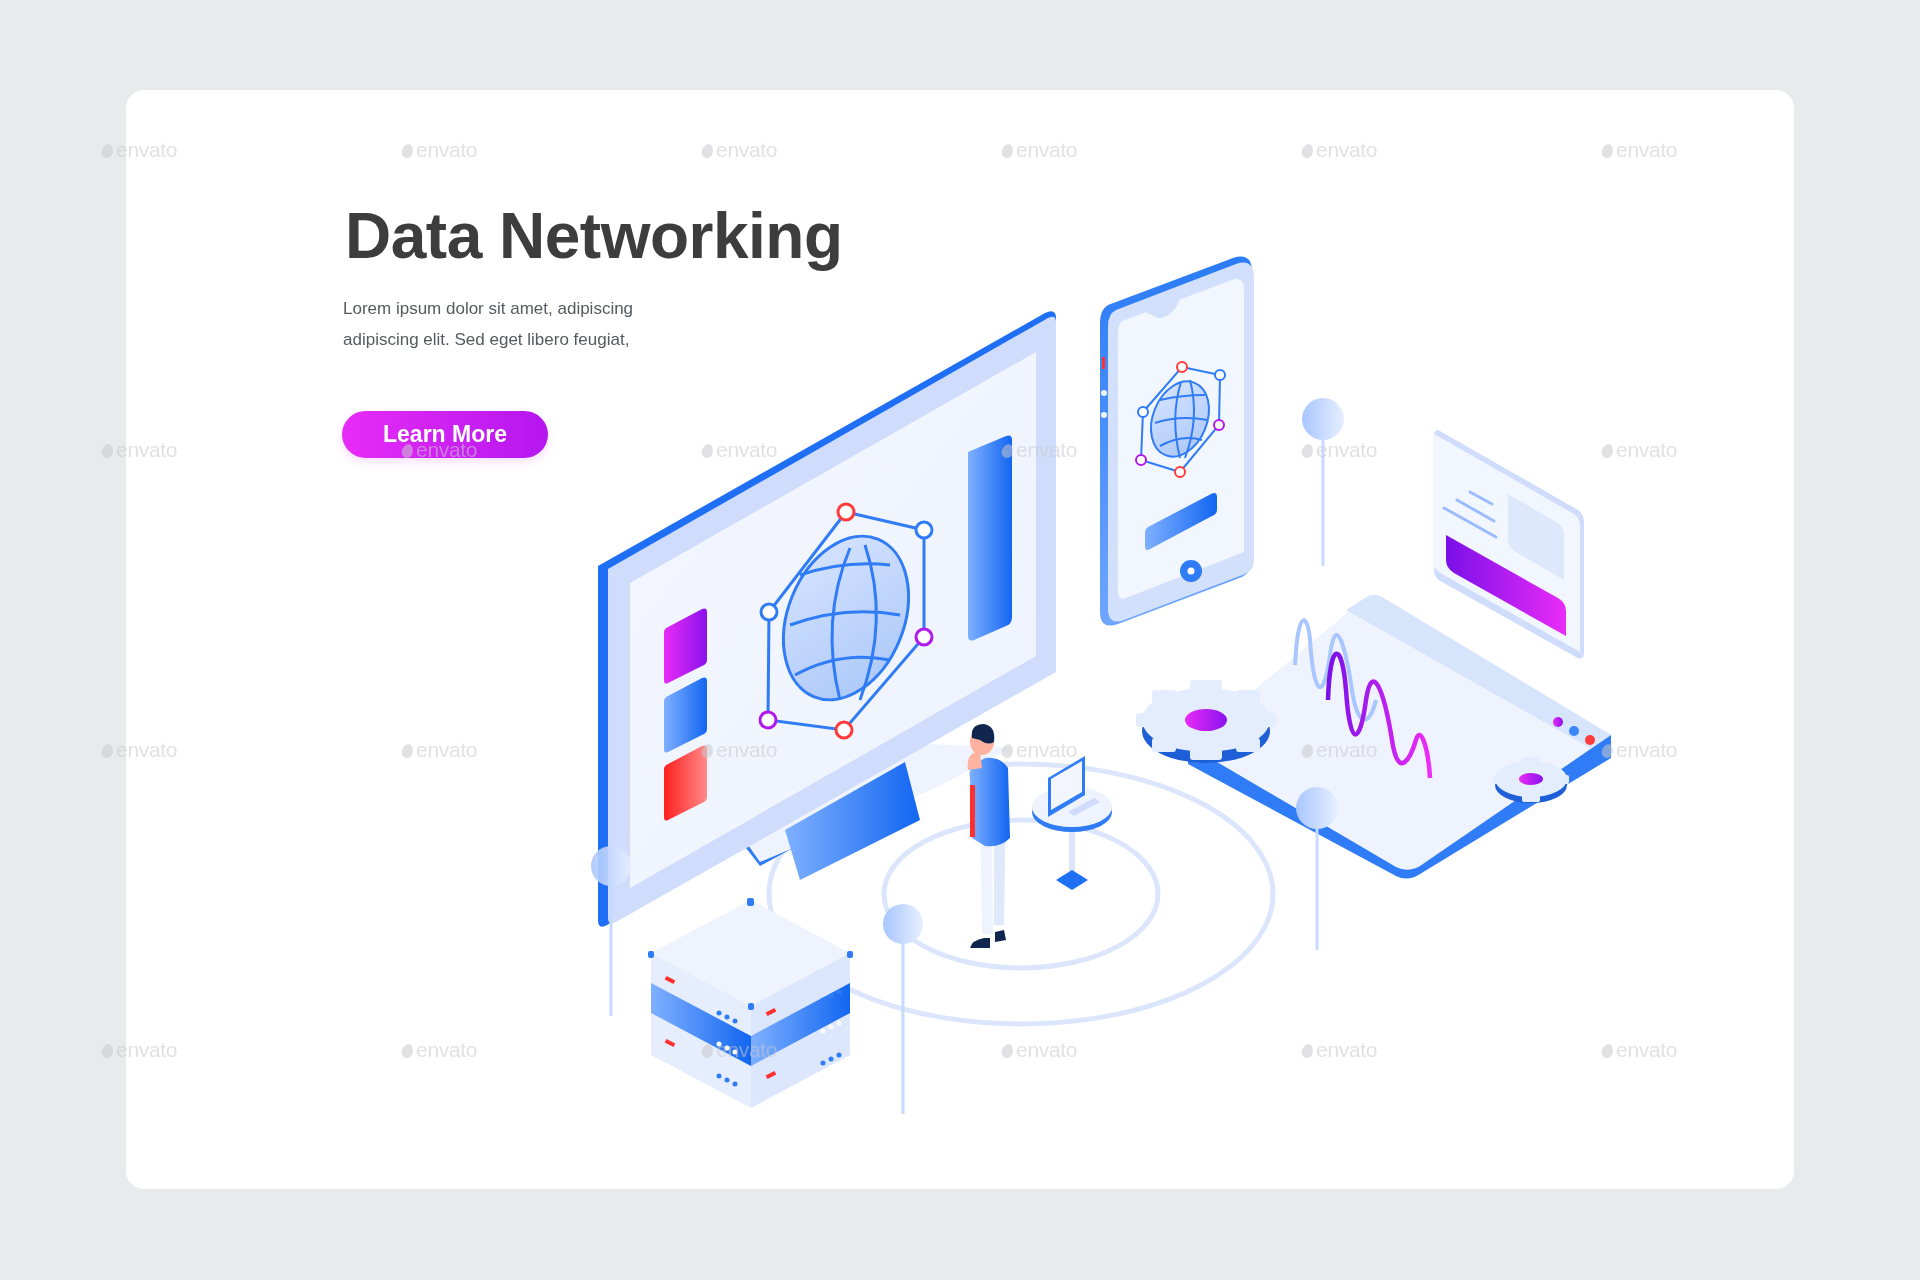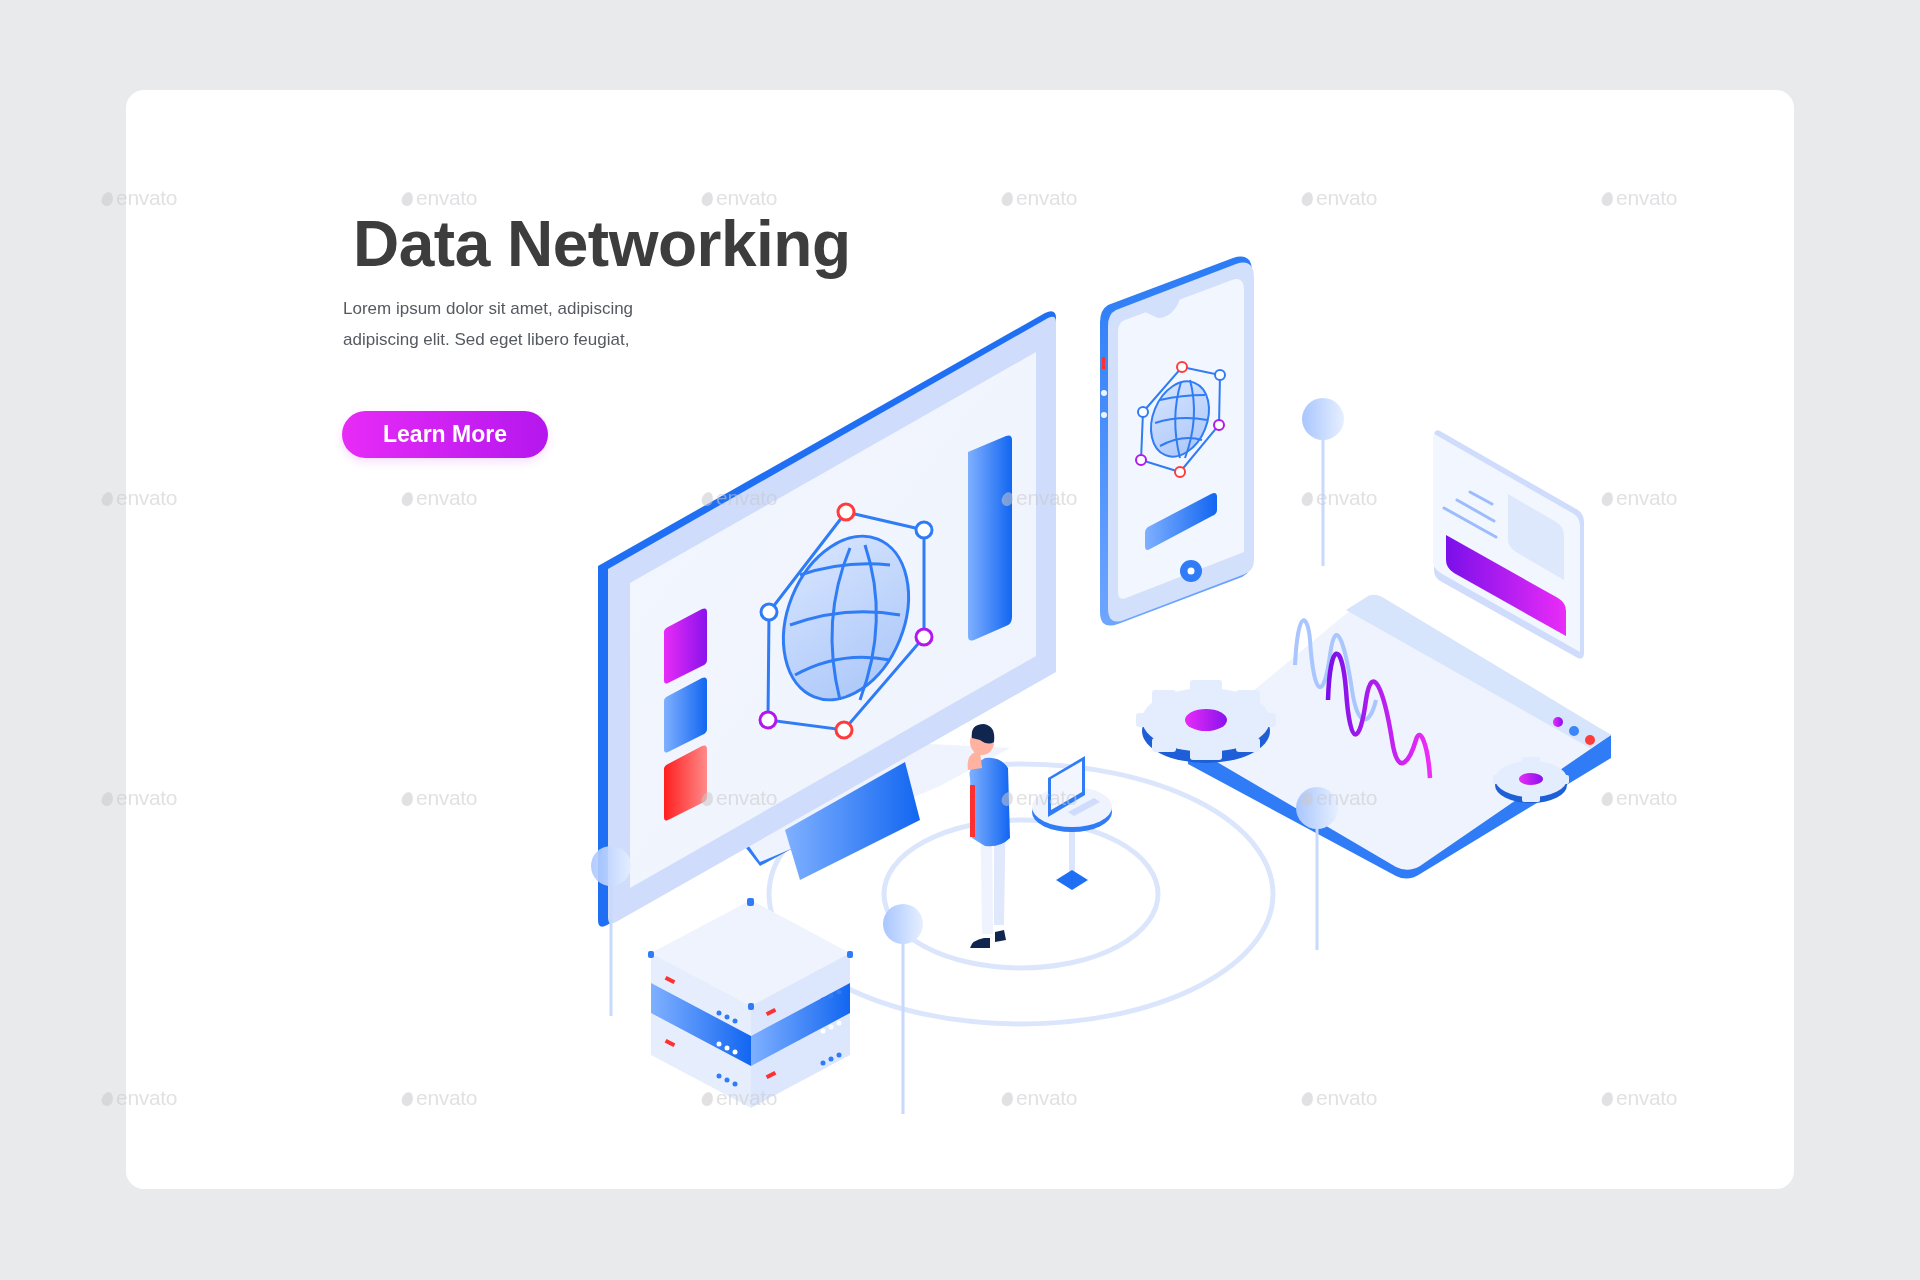--- a/index.html
+++ b/index.html
@@ -9,40 +9,40 @@
     position: relative; overflow: hidden;
     font-family: "Liberation Sans", "DejaVu Sans", sans-serif;
   }
   .card {
     position: absolute; left: 126px; top: 90px;
     width: 1668px; height: 1099px;
     background: #ffffff; border-radius: 18px;
   }
   .hero-title {
     position: absolute; left: 341px; top: 192px;
-    margin: 12px;
+    margin: 4px;
     font-size: 64px; font-weight: 700; letter-spacing: -0.5px;
     color: #3d3d3d; line-height: 80px; white-space: nowrap;
   }
   .hero-body {
     position: absolute; left: 343px; top: 294px;
     width: 360px; margin: 0;
     font-size: 17px; line-height: 30.5px; color: #555a60;
   }
   .hero-body span { display: block; white-space: nowrap; }
   .cta {
     position: absolute; left: 342px; top: 411px;
     width: 206px; height: 47px; border: none; border-radius: 29px;
     background: linear-gradient(90deg, #e82bf7 0%, #b417ee 100%);
     color: #ffffff; font-family: "Liberation Sans", "DejaVu Sans", sans-serif;
     font-size: 23px; font-weight: 700; cursor: pointer;
     box-shadow: 0 4px 10px rgba(200, 40, 240, 0.15);
   }
   .illustration { position: absolute; left: 0; top: 0; width: 1920px; height: 1280px; pointer-events: none; }
-  .watermarks { position: absolute; inset: 0; pointer-events: none; margin-top: 48px; }
+  .watermarks { position: absolute; inset: 0; pointer-events: none; }
   .wm {
     position: absolute; font-size: 21px; color: rgba(200, 200, 204, 0.55);
     font-family: "Liberation Sans", "DejaVu Sans", sans-serif; letter-spacing: -0.3px;
   }
   .wm::before {
     content: ""; display: inline-block; width: 11px; height: 14px;
     background: rgba(200, 200, 204, 0.55); border-radius: 50% 50% 50% 50% / 60% 60% 40% 40%;
     margin-right: 3px; vertical-align: -1px; transform: rotate(18deg);
   }
 </style>

